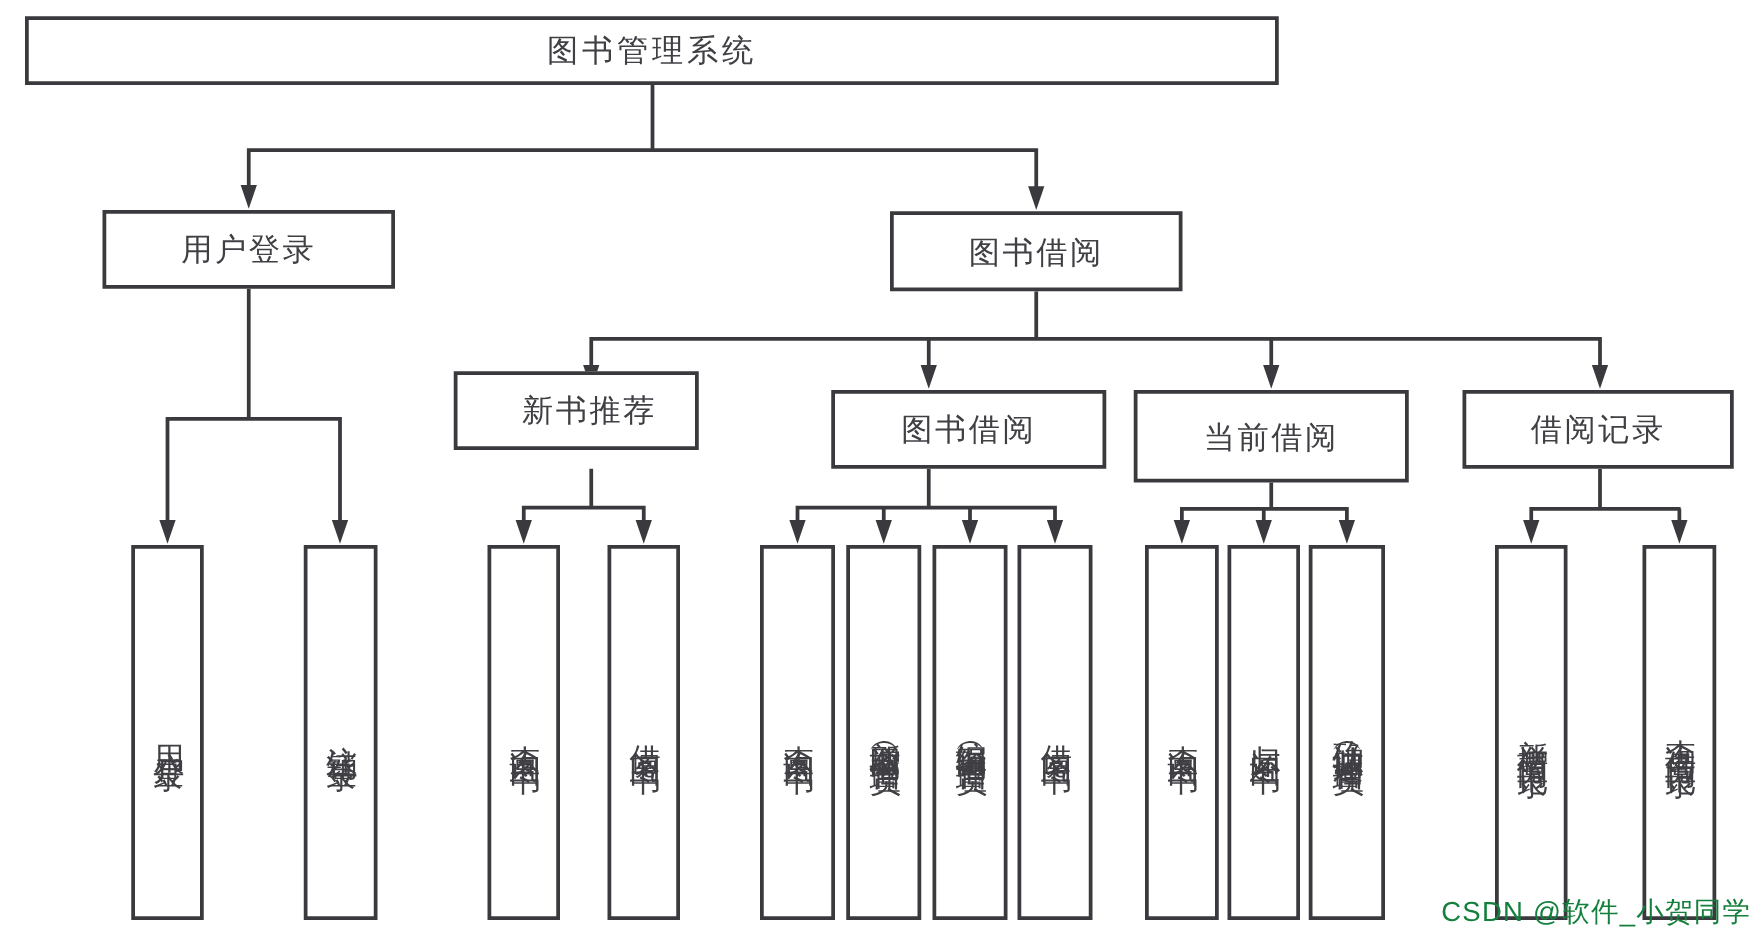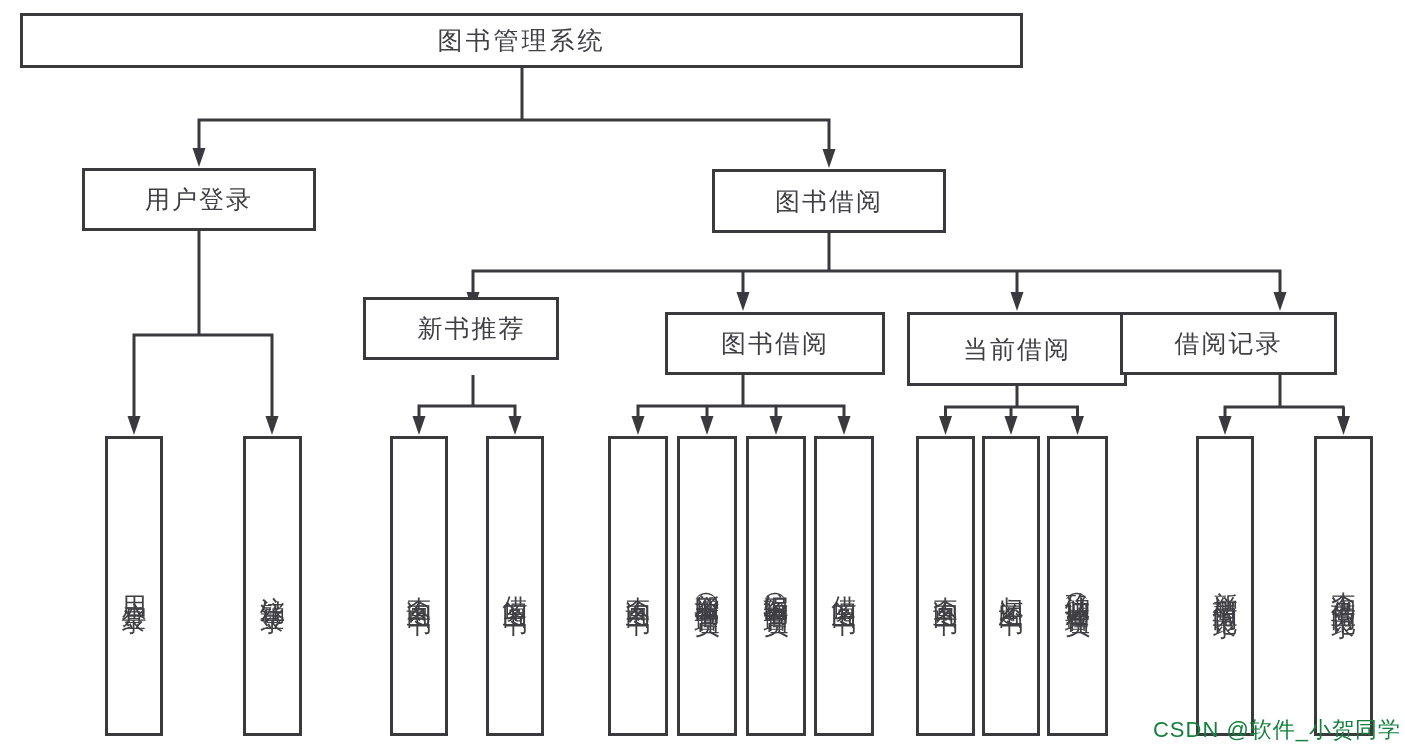--- a/index.html
+++ b/index.html
@@ -115,21 +115,21 @@
 
   <div class="box hbox" style="left:363px; top:297px; width:196px; height:63px;padding-left:21px;">
     <span>新书推荐</span>
   </div>
   <div class="box hbox" style="left:633px; top:312px; width:220px; height:63px;margin-left:32px;">
     <span>图书借阅</span>
   </div>
   <div class="box hbox" style="left:907px; top:312px; width:220px; height:74px;">
     <span>当前借阅</span>
   </div>
-  <div class="box hbox" style="left:1120px; top:312px; width:217px; height:63px;">
+  <div class="box hbox" style="left:1170px; top:312px; width:217px; height:63px;">
     <span>借阅记录</span>
   </div>
 
   <div class="box col" style="left:105px; top:436px; width:58px; height:300px;">
     <span>用户登录</span>
   </div>
   <div class="box col" style="left:243px; top:436px; width:59px; height:300px;">
     <span>注销登录</span>
   </div>
 

